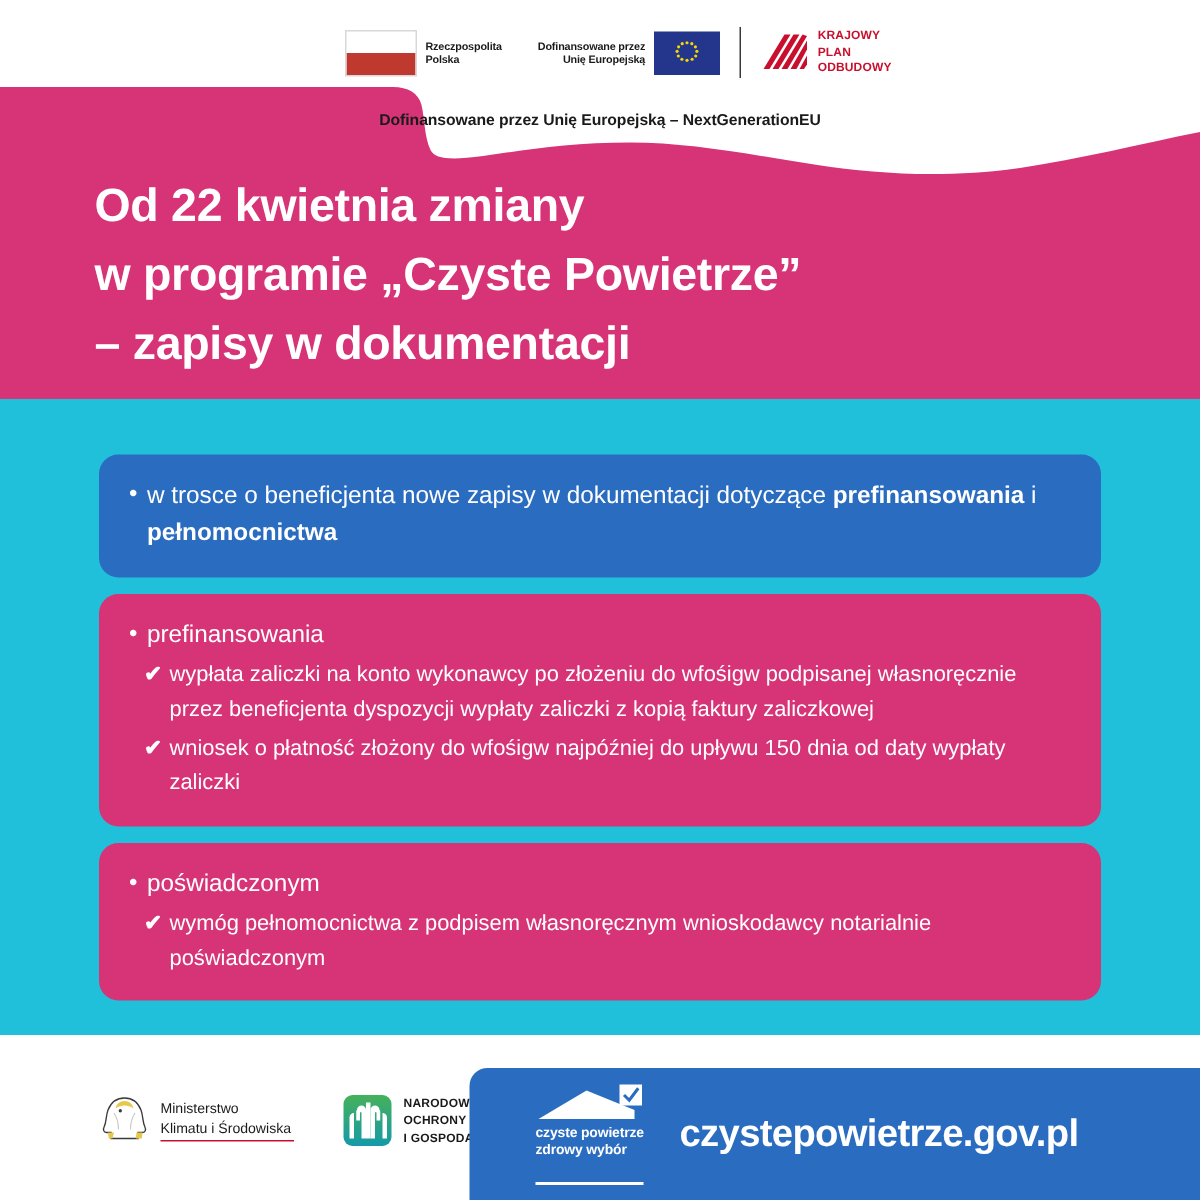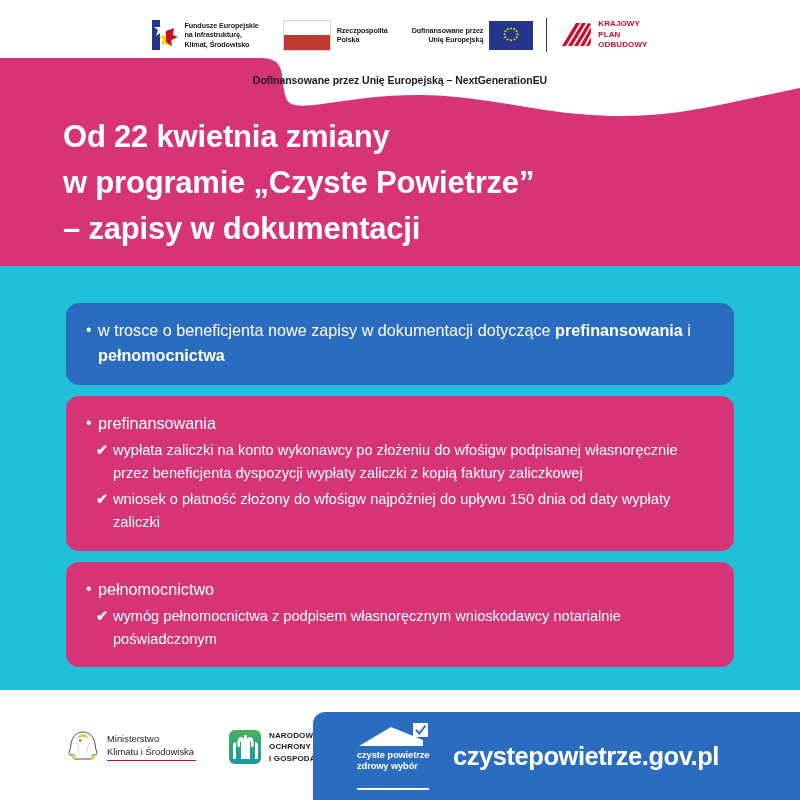--- a/index.html
+++ b/index.html
@@ -286,33 +286,20 @@
                C283,92 283,78 281,70
                C279,62 272,58 262,58 Z" fill="#d63477"></path>
     </svg>
   </div>
 
   <div class="header-band"></div>
 
   <div class="eu-strip">
     <div class="eu-logos">
 
-      <div class="eu-logo-item">
-        <div class="fe-mark">
-          <svg width="26" height="30" viewBox="0 0 26 30">
-            <rect x="0" y="0" width="8" height="30" fill="#23368c"></rect>
-            <polygon points="9,3 14,1 13,7 18,9 12,11 13,17 8,13 4,16 6,10 2,7 8,7" fill="#ffffff"></polygon>
-            <polygon points="13,12 20,9 19,16 25,18 18,21 19,27 13,23 9,26 11,19 7,16 13,16" fill="#f5d800"></polygon>
-            <polygon points="14,11 22,8 21,15 26,17 19,20 20,26 14,22" fill="#c8102e"></polygon>
-          </svg>
-        </div>
-        <div class="logo-caption">Fundusze Europejskie
-na Infrastrukturę,
-Klimat, Środowisko</div>
-      </div>
 
       <div class="strip-spacer"></div>
 
       <div class="eu-logo-item">
         <div class="pl-flag"></div>
         <div class="logo-caption">Rzeczpospolita
 Polska</div>
       </div>
 
       <div class="strip-spacer"></div>
@@ -389,21 +376,21 @@
           <span class="txt">wypłata zaliczki na konto wykonawcy po złożeniu do wfośigw podpisanej własnoręcznie przez beneficjenta dyspozycji wypłaty zaliczki z kopią faktury zaliczkowej</span>
         </div>
         <div class="li-check">
           <span class="tick">✔</span>
           <span class="txt">wniosek o płatność złożony do wfośigw najpóźniej do upływu 150 dnia od daty wypłaty zaliczki</span>
         </div>
       </div>
       <div class="card pink">
         <div class="li-bullet">
           <span class="dot">•</span>
-          <span class="txt"><span>pełnomocnictwo</span></span>
+          <span class="txt"><span>poświadczonym</span></span>
         </div>
         <div class="li-check">
           <span class="tick">✔</span>
           <span class="txt">wymóg pełnomocnictwa z podpisem własnoręcznym wnioskodawcy notarialnie poświadczonym</span>
         </div>
       </div>
     </div>
 
   <div class="footer"></div>
 

